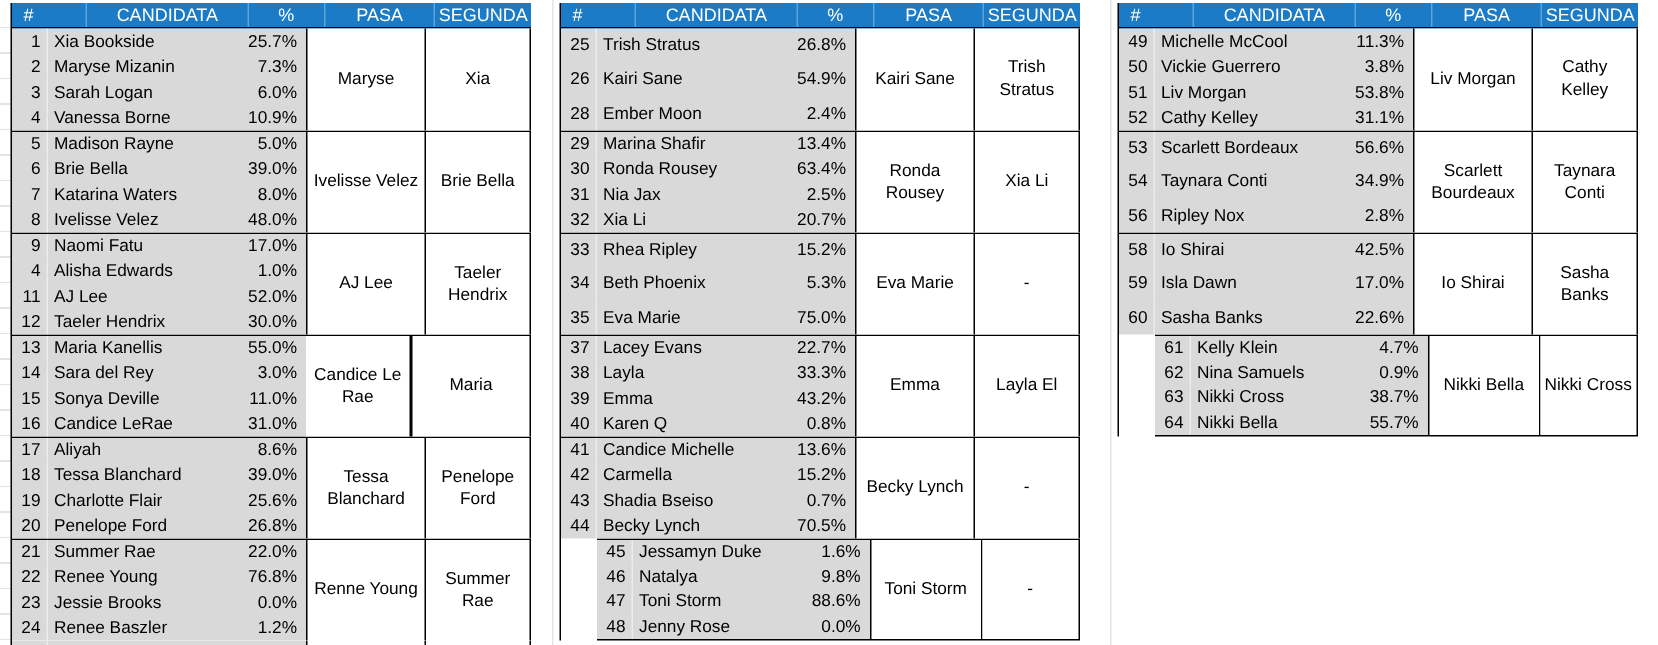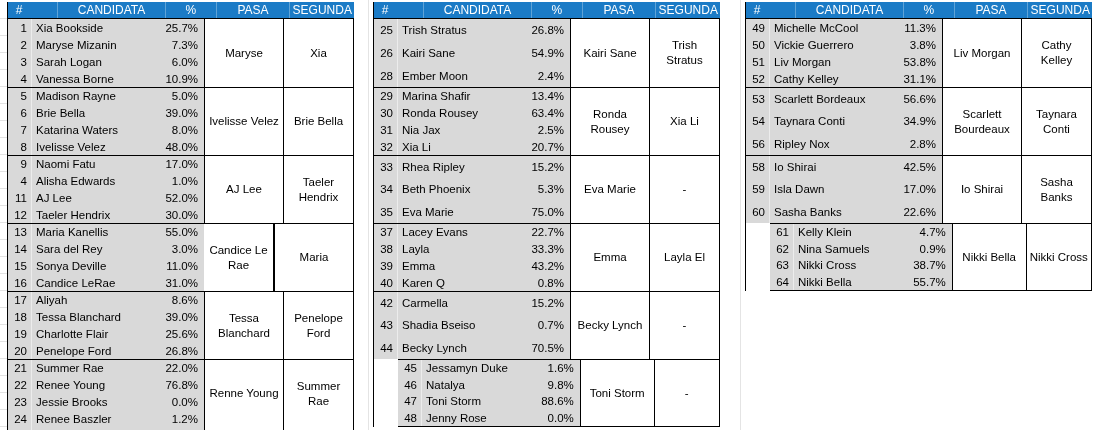--- a/index.html
+++ b/index.html
@@ -331,20 +331,25 @@
             <span class="c-name">Karen Q</span>
             <span class="c-pct">0.8%</span>
           </div>
         </div>
         <div class="mcell m-pasa">Emma</div>
         <div class="mcell m-seg">Layla El</div>
       </div>
       <div class="group sep">
         <div class="gray">
           <div class="drow">
+            <span class="c-num">41</span>
+            <span class="c-name">Candice Michelle</span>
+            <span class="c-pct">13.6%</span>
+          </div>
+          <div class="drow">
             <span class="c-num">42</span>
             <span class="c-name">Carmella</span>
             <span class="c-pct">15.2%</span>
           </div>
           <div class="drow">
             <span class="c-num">43</span>
             <span class="c-name">Shadia Bseiso</span>
             <span class="c-pct">0.7%</span>
           </div>
           <div class="drow">

